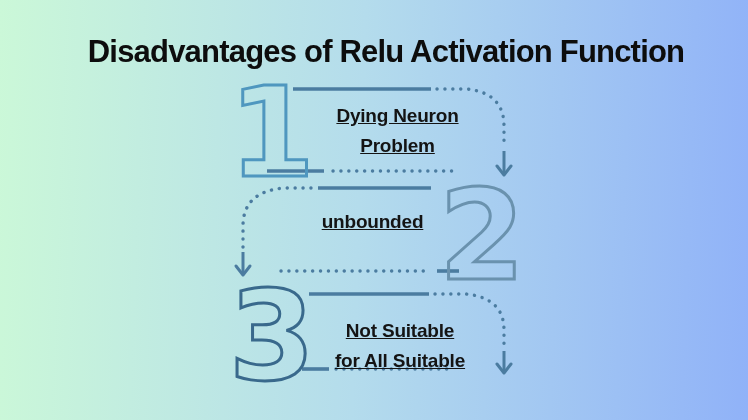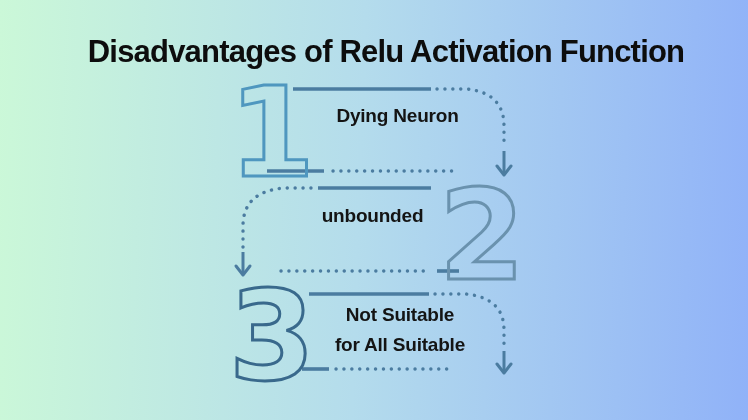--- a/index.html
+++ b/index.html
@@ -50,25 +50,25 @@
 
   .item-text {
     position: absolute;
     text-align: center;
     font-size: 19px;
     line-height: 30px;
     font-weight: bold;
     letter-spacing: -0.2px;
     color: #141414;
   }
-  .item-text span { display: block; }
+  .item-text span { display: block; text-decoration: underline; }
 
   .t1 { left: 295px; top: 101px; width: 205px; }
-  .t2 { left: 280px; top: 201px; width: 185px; }
-  .t3 { left: 300px; top: 300px; width: 200px; }
+  .t2 { left: 280px; top: 207px; width: 185px; }
+  .t3 { left: 300px; top: 316px; width: 200px; }
 </style>
 </head>
 <body>
 
 <div class="canvas">
 
   <h1 class="title">Disadvantages of Relu Activation Function</h1>
 
   <svg class="connector-svg" viewBox="0 0 748 420">
     <g stroke="#4b7ca0">
@@ -95,20 +95,21 @@
       <path class="dotted" d="M336 369 H452"></path>
 
       <text class="big-number" x="272" y="176" font-size="124" text-anchor="middle" stroke-width="3" stroke="#4f97bf">1</text>
       <text class="big-number" x="482" y="279" font-size="124" text-anchor="middle" stroke-width="3" stroke="#6a92ae">2</text>
       <text class="big-number" x="272" y="379" font-size="124" text-anchor="middle" stroke-width="3" stroke="#39698c">3</text>
     </g>
   </svg>
 
   <div class="item-text t1">
     <span>Dying Neuron</span>
+    <span>Problem</span>
   </div>
 
   <div class="item-text t2">
     <span>unbounded</span>
   </div>
 
   <div class="item-text t3">
     <span>Not Suitable</span>
     <span>for All Suitable</span>
   </div>

